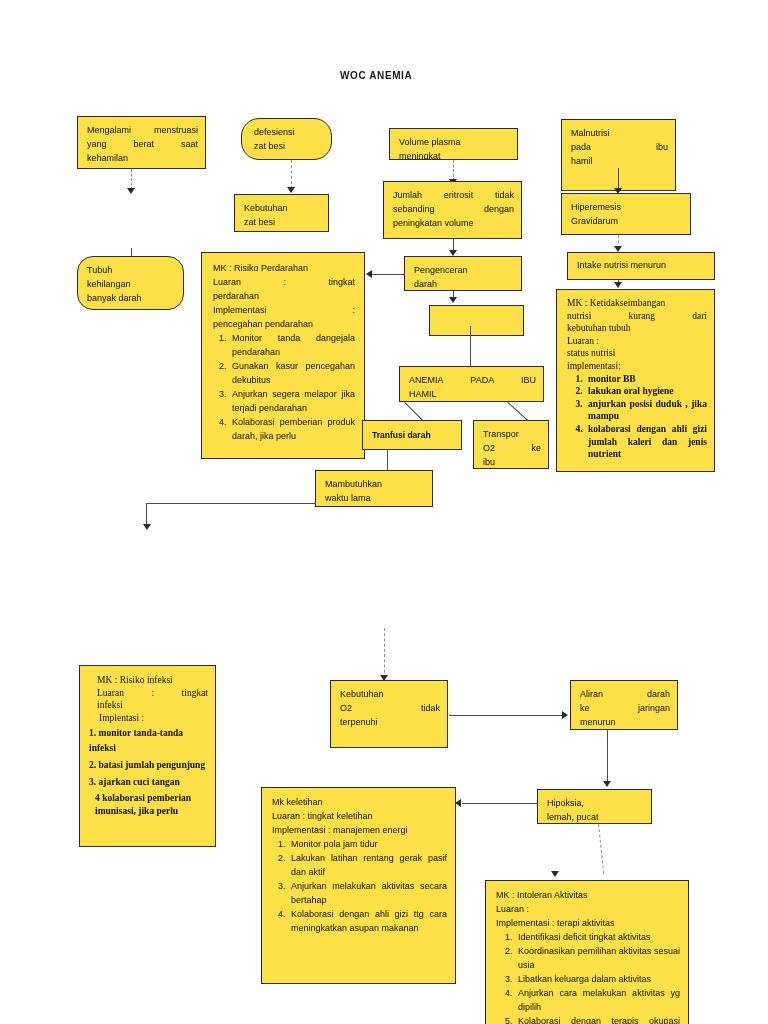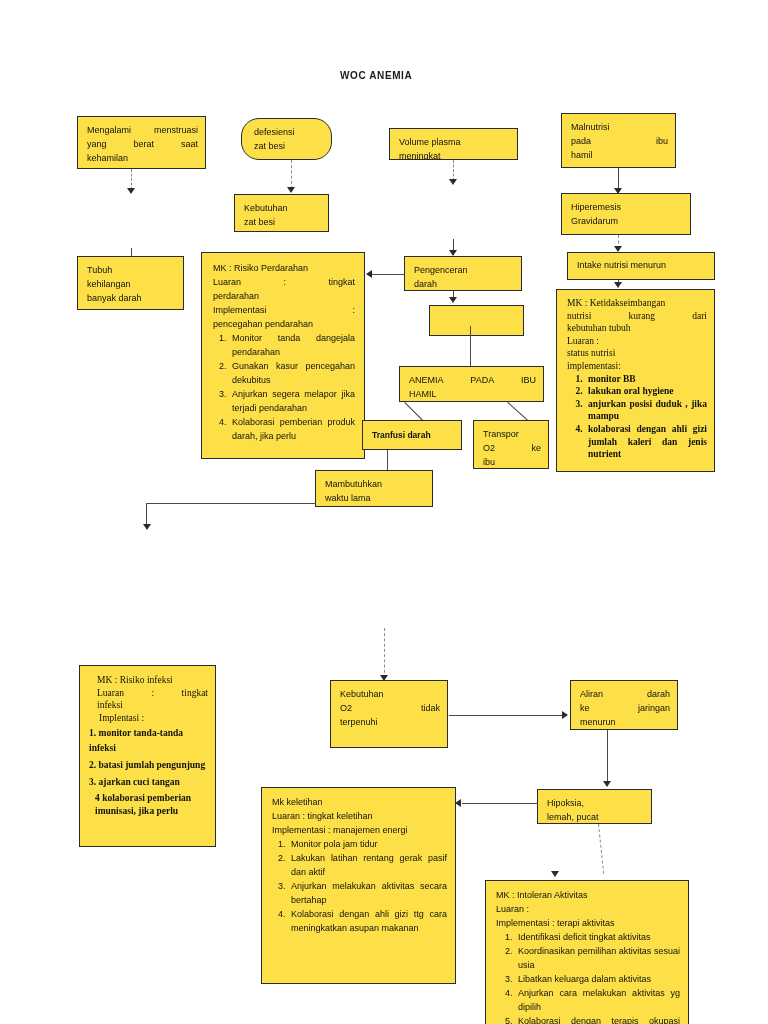--- a/index.html
+++ b/index.html
@@ -118,21 +118,21 @@
   <div class="box" style="left:241px; top:118px; width:91px; height:42px; padding-left:12px;border-radius:18px;">
     <span class="ln">defesiensi</span>
     <span class="ln">zat besi</span>
   </div>
 
   <div class="box" style="left:389px; top:128px; width:129px; height:32px;">
     <span class="ln">Volume        plasma</span>
     <span class="ln">meningkat</span>
   </div>
 
-  <div class="box" style="left:561px; top:113px; width:115px; height:55px;">
+  <div class="box" style="left:561px; top:119px; width:115px; height:72px;">
     <span class="ln">Malnutrisi</span>
     <span class="ln jst">pada          ibu</span>
     <span class="ln">hamil</span>
   </div>
 
   <div class="dash-v" style="left:131px; top:169px; height:21px;"></div>
   <div class="arr-d" style="left:127px; top:188px;"></div>
 
   <div class="dash-v" style="left:291px; top:160px; height:29px;"></div>
   <div class="arr-d" style="left:287px; top:187px;"></div>
@@ -142,35 +142,40 @@
 
   <div class="ln-v" style="left:618px; top:168px; height:22px;"></div>
   <div class="arr-d" style="left:614px; top:188px;"></div>
 
 
   <div class="box" style="left:234px; top:194px; width:95px; height:38px;">
     <span class="ln">Kebutuhan</span>
     <span class="ln">zat besi</span>
   </div>
 
+  <div class="box" style="left:383px; top:181px; width:139px; height:58px;">
+    <span class="ln jst">Jumlah   eritrosit   tidak</span>
+    <span class="ln jst">sebanding        dengan</span>
+    <span class="ln">peningkatan volume</span>
+  </div>
 
   <div class="box" style="left:561px; top:193px; width:130px; height:42px;">
     <span class="ln">Hiperemesis</span>
     <span class="ln">  Gravidarum</span>
   </div>
 
   <div class="ln-v" style="left:131px; top:248px; height:8px;"></div>
 
   <div class="ln-v" style="left:453px; top:239px; height:13px;"></div>
   <div class="arr-d" style="left:449px; top:250px;"></div>
 
   <div class="dash-v" style="left:618px; top:235px; height:14px;"></div>
   <div class="arr-d" style="left:614px; top:246px;"></div>
 
-  <div class="box" style="left:77px; top:256px; width:107px; height:54px;">
+  <div class="box" style="left:77px; top:256px; width:107px; height:54px;border-radius:16px;">
     <span class="ln">Tubuh</span>
     <span class="ln">kehilangan</span>
     <span class="ln">banyak darah</span>
   </div>
 
   <div class="box" style="left:567px; top:252px; width:148px; height:28px; padding-top:5px;">
     <span class="ln">Intake nutrisi menurun</span>
   </div>
 
   <div class="box" style="left:404px; top:256px; width:118px; height:35px;">

